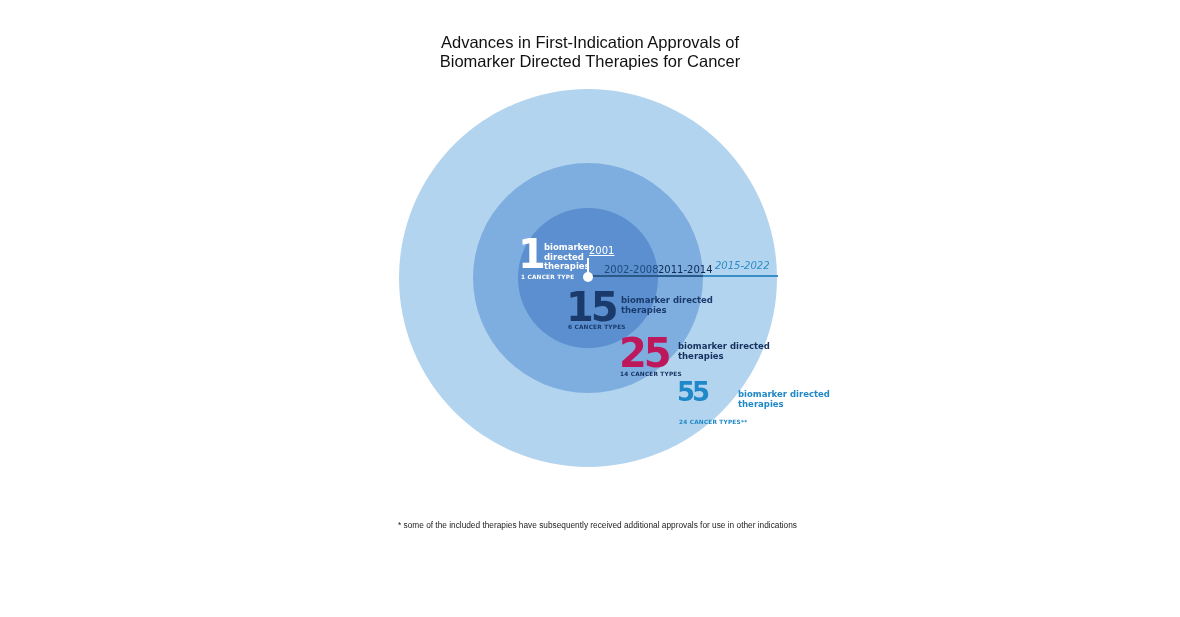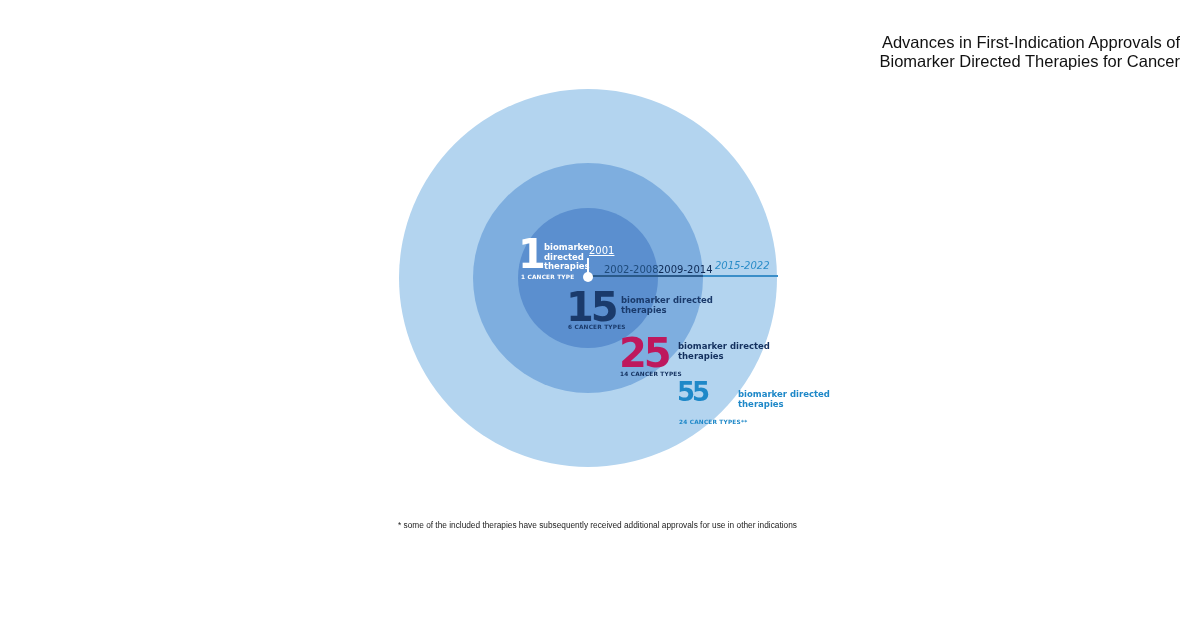--- a/index.html
+++ b/index.html
@@ -1,17 +1,17 @@
 <!DOCTYPE html>
 <html><head>
 <meta charset="utf-8">
 <style>
   html, body { margin: 0; padding: 0; background: #ffffff; }
   body { width: 1180px; height: 617px; position: relative; overflow: hidden; font-family: "Liberation Sans", sans-serif; }
-  .title { position: absolute; left: 0; width: 1180px; top: 33px; text-align: right; font-size: 16.5px; line-height: 19px; color: #111; }
+  .title { position: absolute; left: 0; width: 1180px; top: 33px; text-align: center; font-size: 16.5px; line-height: 19px; color: #111; }
   .title div { white-space: nowrap; }
   .circle { position: absolute; border-radius: 50%; }
   .big { position: absolute; font-family: "DejaVu Sans", sans-serif; font-weight: bold; letter-spacing: -3px; line-height: 1; }
   .desc { position: absolute; font-family: "DejaVu Sans", sans-serif; font-size: 9.5px; line-height: 10px; font-weight: bold; }
   .types { position: absolute; font-family: "DejaVu Sans", sans-serif; font-size: 6.5px; font-weight: bold; letter-spacing: 0.2px; white-space: nowrap; }
   .year { position: absolute; font-family: "DejaVu Sans", sans-serif; font-size: 10px; white-space: nowrap; }
   .notes { position: absolute; left: 398px; top: 510px; width: 400px; font-size: 8.3px; line-height: 10px; color: #222; font-family: "Liberation Sans", sans-serif; }
   .notes p { margin: 0; }
   .notes .gap { height: 10px; }
 </style>
@@ -32,21 +32,21 @@
   <div class="circle" style="left:518px; top:208px; width:140px; height:140px; background:#5b8fcf;"></div>
 
   <div style="position:absolute; left:588px; top:275px; width:190px; height:1.5px; background:#2a5a8a;"></div>
   <div style="position:absolute; left:703px; top:275px; width:75px; height:1.5px; background:#3a8ec8;"></div>
 
   <div style="position:absolute; left:587px; top:258px; width:1.5px; height:16px; background:#ffffff;"></div>
   <div style="position:absolute; left:583px; top:272px; width:10px; height:10px; border-radius:50%; background:#ffffff;"></div>
 
   <div class="year" style="left:589px; top:245px; color:#ffffff; font-size:10px;text-decoration:underline;">2001</div>
   <div class="year" style="left:604px; top:264px; color:#1e4a7a;">2002-2008</div>
-  <div class="year" style="left:658px; top:264px; color:#0e2a55;">2009-2014</div>
+  <div class="year" style="left:658px; top:264px; color:#0e2a55;">2011-2014</div>
   <div class="year" style="left:715px; top:260px; color:#2a8cc8;font-style:italic;">2015-2022</div>
 
   <div class="big" style="left:518px; top:234px; font-size:40px; color:#ffffff;">1</div>
   <div class="desc" style="left:544px; top:243px; color:#ffffff; font-size:8.5px; line-height:9.5px;">
     <div>biomarker</div>
     <div>directed</div>
     <div>therapies</div>
   </div>
   <div class="types" style="left:521px; top:274px; color:#ffffff; font-size:5.8px;">1 CANCER TYPE</div>
 

